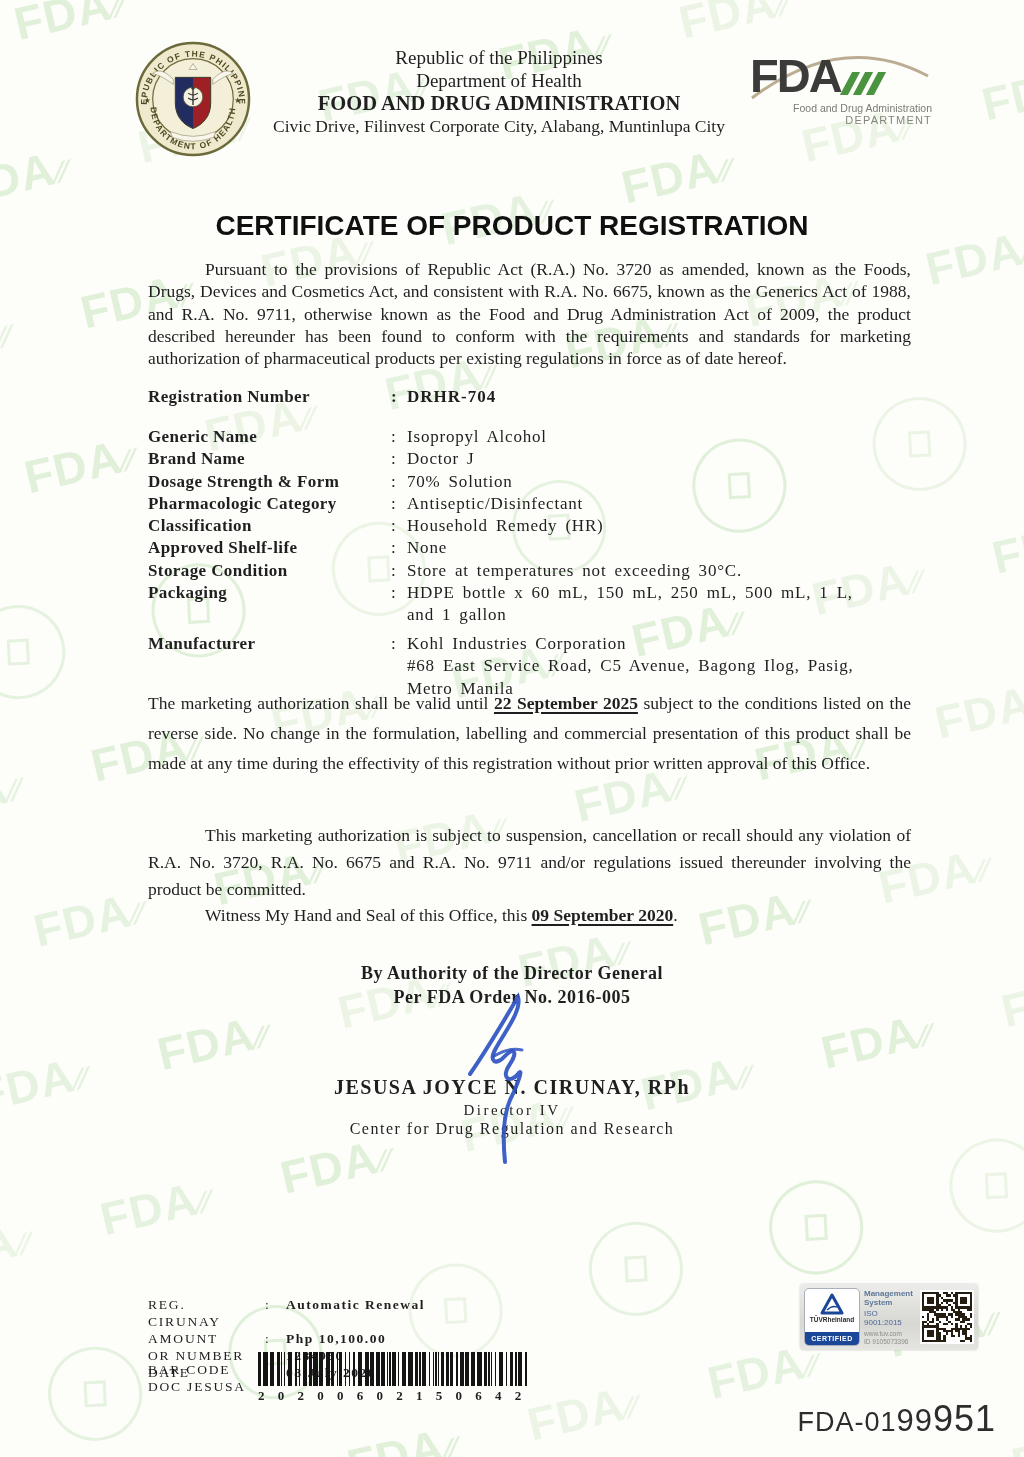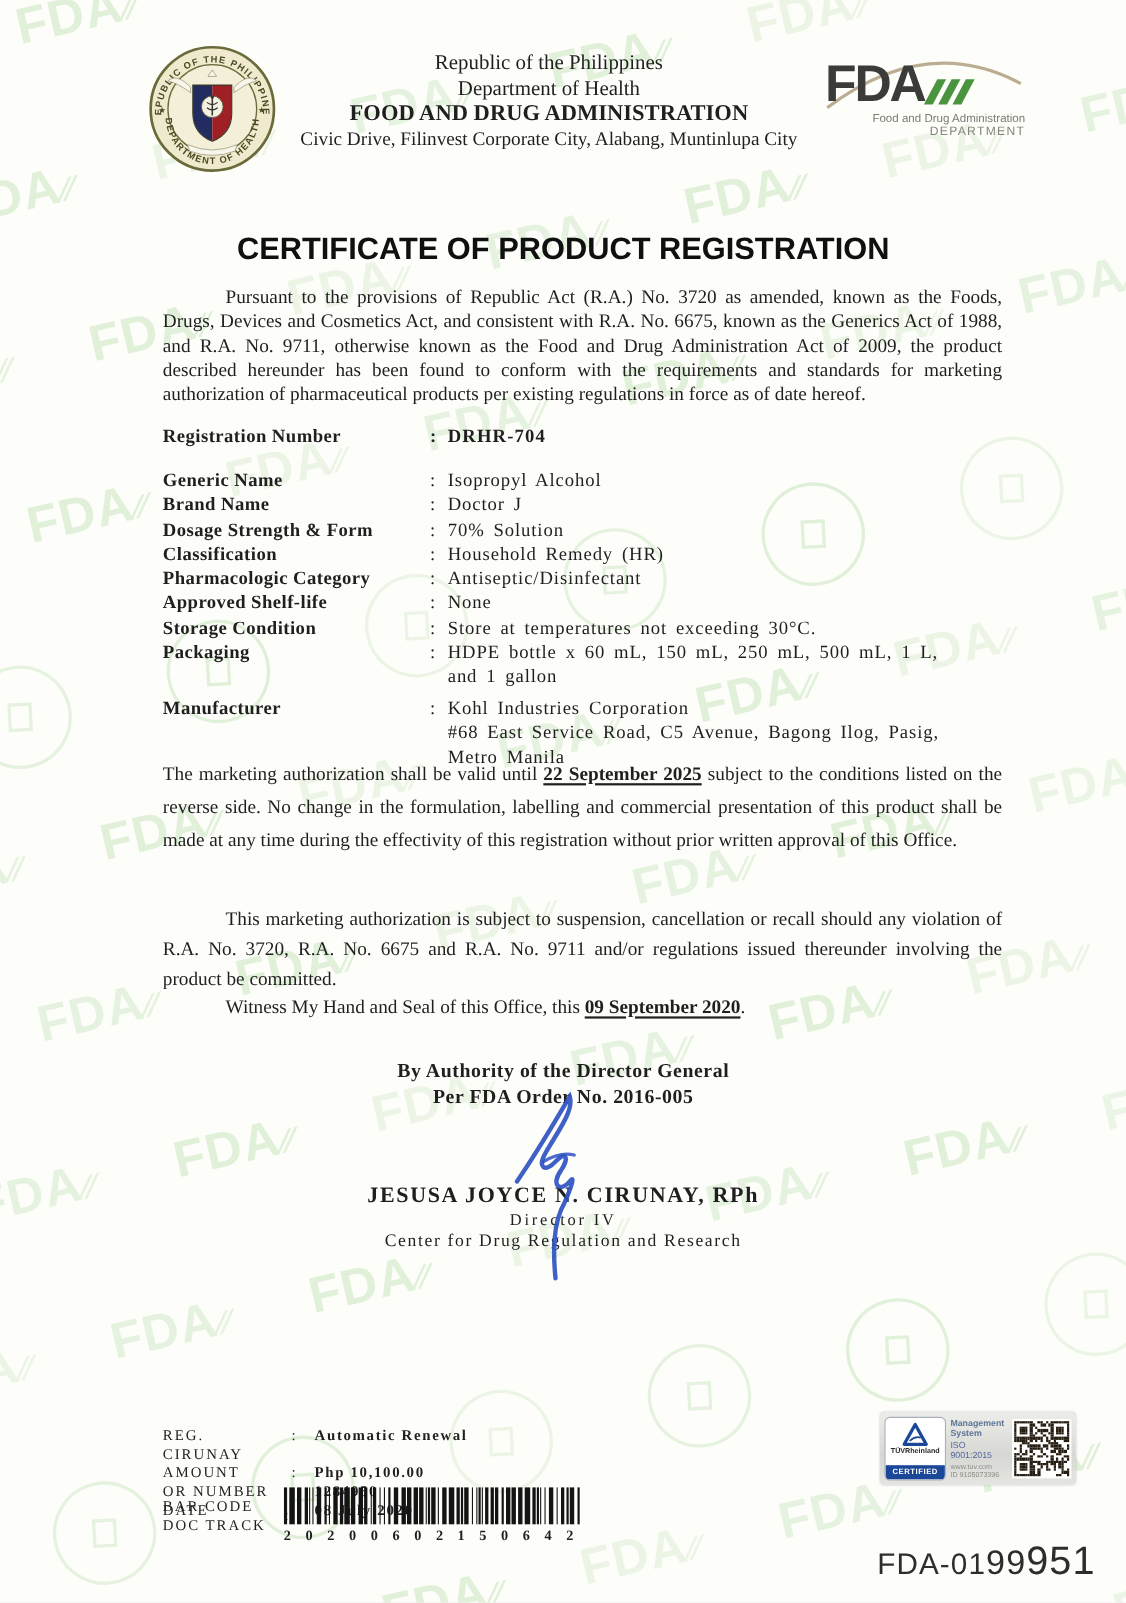--- a/index.html
+++ b/index.html
@@ -269,28 +269,28 @@
         <div class="rlabel">Brand Name</div>
         <div class="colon"></div>
         <div class="rval">Doctor J</div>
       </div>
       <div class="frow">
         <div class="rlabel">Dosage Strength &amp; Form</div>
         <div class="colon"></div>
         <div class="rval">70% Solution</div>
       </div>
       <div class="frow">
+        <div class="rlabel">Pharmacologic Category</div>
+        <div class="colon"></div>
+        <div class="rval">Antiseptic/Disinfectant</div>
+      </div>
+      <div class="frow">
         <div class="rlabel">Classification</div>
         <div class="colon"></div>
         <div class="rval">Household Remedy (HR)</div>
-      </div>
-      <div class="frow">
-        <div class="rlabel">Pharmacologic Category</div>
-        <div class="colon"></div>
-        <div class="rval">Antiseptic/Disinfectant</div>
       </div>
       <div class="frow">
         <div class="rlabel">Approved Shelf-life</div>
         <div class="colon"></div>
         <div class="rval">None</div>
       </div>
       <div class="frow">
         <div class="rlabel">Storage Condition</div>
         <div class="colon"></div>
         <div class="rval">Store at temperatures not exceeding 30°C.</div>
@@ -360,21 +360,21 @@
       <div class="frow2">
         <div class="flabel">DATE</div>
         <div class="fcolon"></div>
         <div class="fval">08 July 2020</div>
       </div>
     </div>
 
     <div class="bclabels">
       <div class="bcl-col">
         <div>BAR CODE</div>
-        <div>DOC TRACK</div>
+        <div>DOC JESUSA</div>
       </div>
       <div class="bc-colon"></div>
     </div>
 
     <div class="barcode">
         <div class="bar" style="width: 2.8px; margin-right: 2.6px;"></div>
         <div class="bar" style="width: 4.2px; margin-right: 2.6px;"></div>
         <div class="bar" style="width: 4.2px; margin-right: 2.6px;"></div>
         <div class="bar" style="width: 2.8px; margin-right: 1.3px;"></div>
         <div class="bar" style="width: 1.4px; margin-right: 1.3px;"></div>

